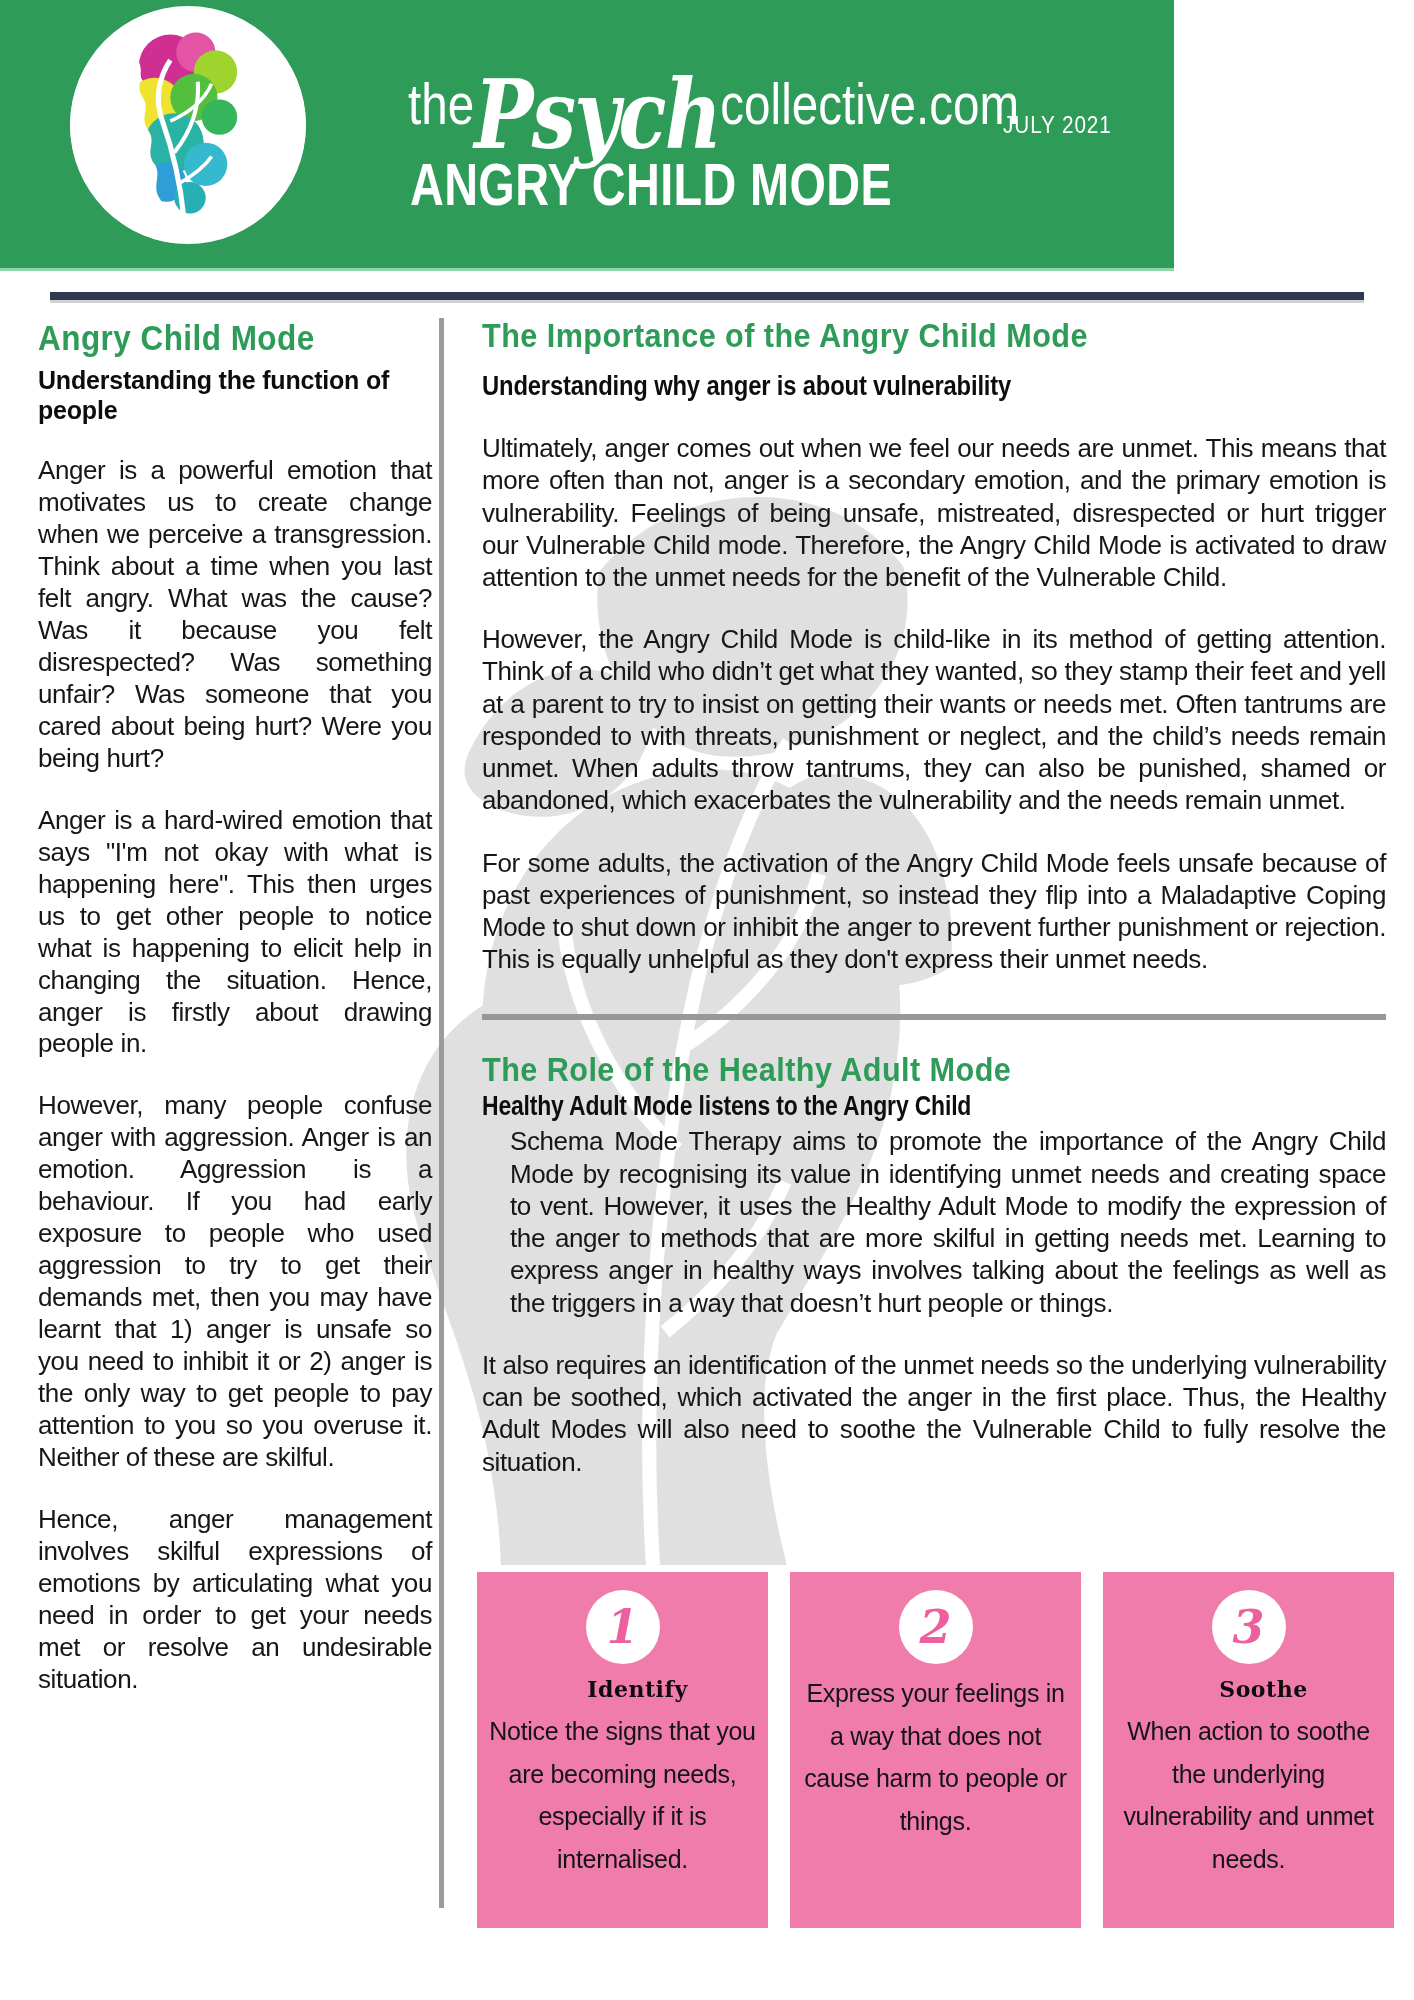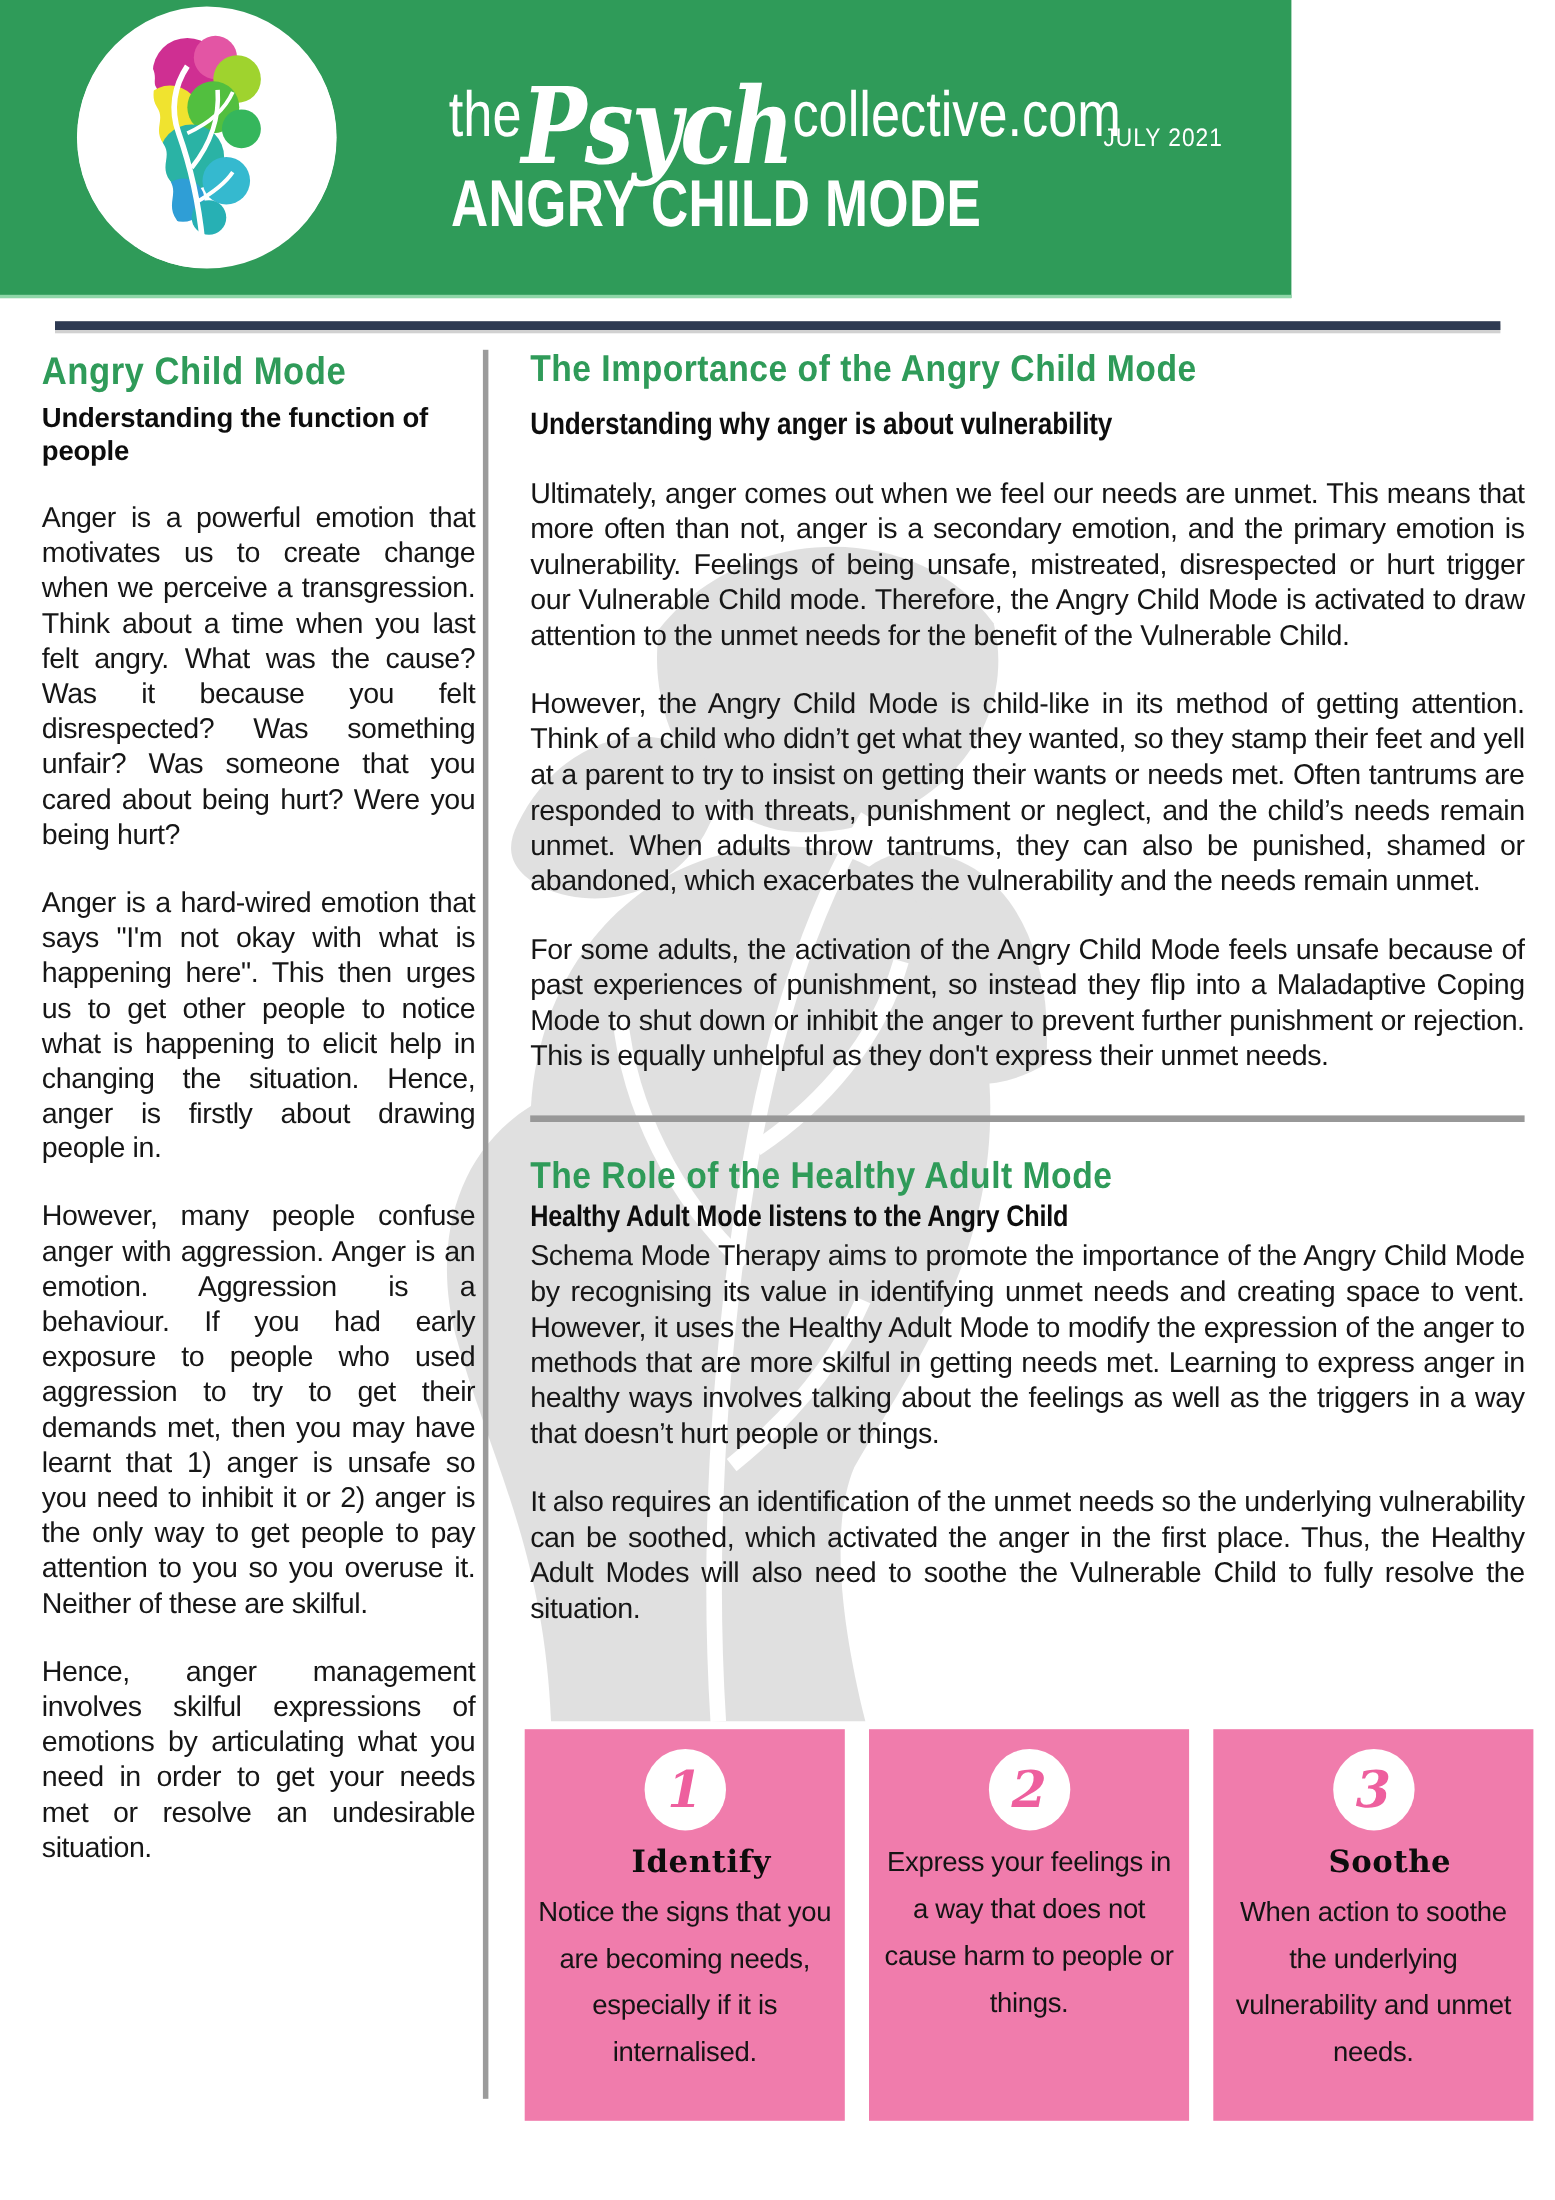--- a/index.html
+++ b/index.html
@@ -60,34 +60,34 @@
   .right-col .h-sub{
     font-size:28px;white-space:nowrap;transform:scaleX(.85);transform-origin:0 50%;margin-top:14px;
   }
   .right-col .h-sub.tight{font-size:27px;margin-top:2px;}
   .bodytext{
     text-align:justify;font-size:26px;line-height:1.24;letter-spacing:-0.4px;
     color:#161616;margin:30px 0 0;
   }
   .left-col .bodytext{line-height:1.23;}
   .gray-rule{border:none;height:6px;background:#989898;margin:38px 0 30px;}
-  .sec2-lead{margin-top:3px;}
+  .sec2-lead{margin-top:3px;margin-left:28px;}
   
   .steps{position:absolute;left:477px;top:1572px;width:917px;display:flex;gap:22px;z-index:1;}
   .card{width:291px;height:356px;background:#F07CAC;text-align:center;box-sizing:border-box;}
   .badge{
     width:74px;height:74px;border-radius:50%;background:#ffffff;margin:18px auto 0;
     display:flex;align-items:center;justify-content:center;
   }
   .badge-num{
     font-family:"DejaVu Serif",serif;font-style:italic;font-weight:bold;
     font-size:46px;color:#EE5F9E;line-height:1;
   }
   .card-title{
-    font-family:"DejaVu Serif",serif;font-weight:bold;font-size:28px;color:#0d0d0d;
+    font-family:"DejaVu Serif",serif;font-weight:bold;font-size:22px;color:#0d0d0d;
     margin-top:12px;letter-spacing:0.5px;padding-left:30px;
   }
   .card-body{font-size:25px;line-height:1.7;color:#141414;margin-top:8px;padding:0 12px;letter-spacing:-0.3px;}
 </style>
 </head>
 <body>
 
 <div class="page">
 
   <header class="masthead">

